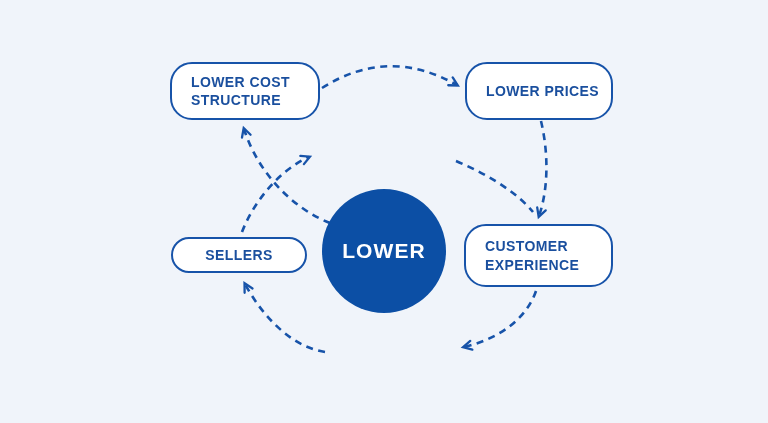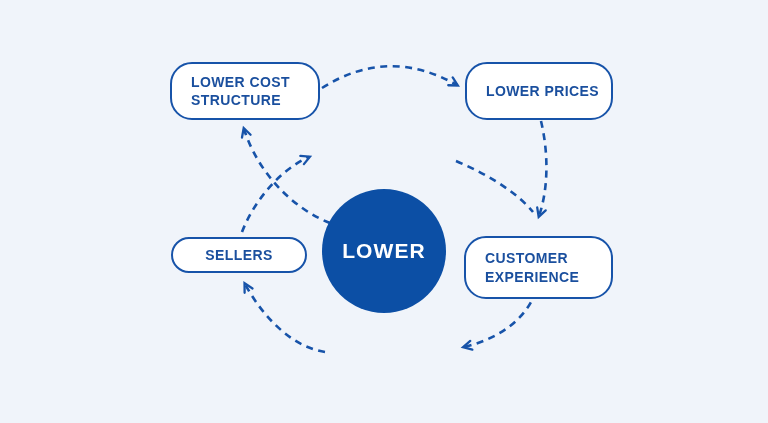--- a/index.html
+++ b/index.html
@@ -66,21 +66,21 @@
   .box.twoline {
     justify-content: flex-start;
     text-align: left;
     padding-left: 19px;
     padding-right: 4px;
   }
   .node-lcs      { left: 170px; top:  62px; width: 150px; height: 58px; border-radius: 22px; }
   .node-lp       { left: 465px; top:  62px; width: 148px; height: 58px; border-radius: 22px; }
   .node-sel      { left: 318px; top: 139px; width: 135px; height: 34px; border-radius: 17px; }
   .node-sellers  { left: 171px; top: 237px; width: 136px; height: 36px; border-radius: 18px; }
-  .node-ce       { left: 464px; top: 224px; width: 149px; height: 63px; border-radius: 22px; margin-top: 12px; }
+  .node-ce       { left: 464px; top: 224px; width: 149px; height: 63px; border-radius: 22px; }
   .node-traffic  { left: 327px; top: 334px; width: 130px; height: 37px; border-radius: 18.5px; }
   .node-growth {
     left: 322px; top: 189px;
     width: 124px; height: 124px;
     border-radius: 50%;
     background: var(--center-fill);
     color: var(--center-text);
     justify-content: center;
     text-align: center;
     font-size: 21px;

